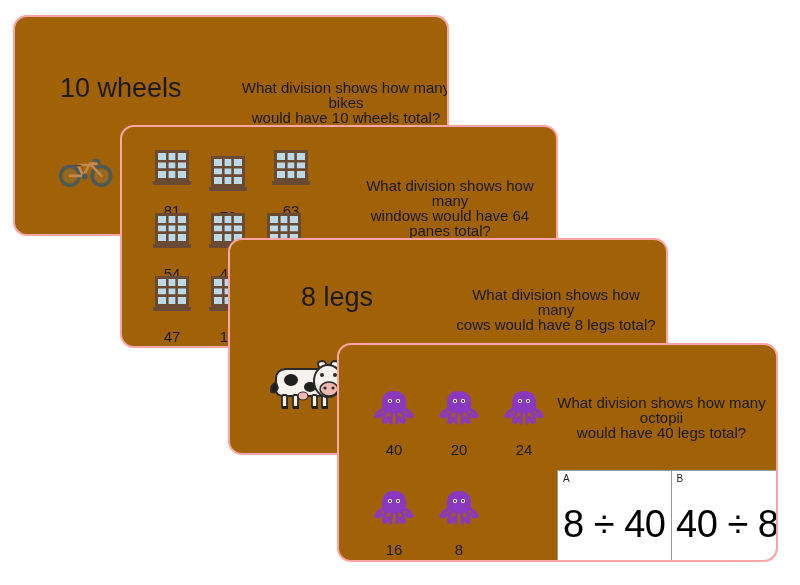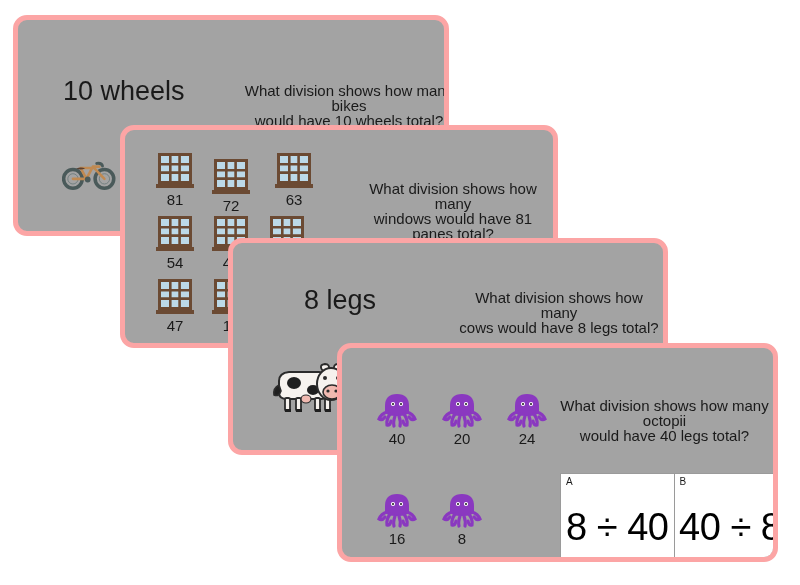--- a/index.html
+++ b/index.html
@@ -7,22 +7,22 @@
     width:800px;height:585px;
     background:#ffffff;
     font-family:"Liberation Sans", sans-serif;
     overflow:hidden;
     position:relative;
   }
   .stage{position:absolute;left:0;top:0;width:800px;height:585px;}
 
   .card{
     position:absolute;
-    background:#a3a3a3;
-    border:5px solid #fca5a5;
+    background:#a16207;
+    border:2px solid #fca5a5;
     border-radius:14px;
     box-sizing:border-box;
     overflow:hidden;
   }
 
   
   #card1{left:13px;  top:15px;  width:436px; height:221px;}
   #card2{left:120px; top:125px; width:438px; height:223px;}
   #card3{left:228px; top:238px; width:440px; height:217px;}
   #card4{left:337px; top:343px; width:441px; height:219px;}
@@ -47,21 +47,21 @@
 
   
   .cell{
     position:absolute;
     width:54px;
     text-align:center;
   }
   .cell .num{
     font-size:15px;
     color:#1a1a1a;
-    margin-top:1px;
+    margin-top:15px;
     line-height:16px;
   }
   .glyph{height:40px;display:flex;align-items:flex-end;justify-content:center;}
 
   
   .answers{
     position:absolute;
     display:flex;
     border:1px solid #9a9a9a;
     box-sizing:border-box;
@@ -121,21 +121,21 @@
           <circle cx="40" cy="30" r="4.5" fill="#4a5a5a"></circle>
         </svg>
       </div>
       <div class="num" style="visibility:hidden;">.</div>
     </div>
   </div>
 
   <div class="card" id="card2">
     <div class="prompt" style="left:228px;top:51px;width:200px;">
       <div>What division shows how many</div>
-      <div>windows would have 81 panes total?</div>
+      <div>windows would have 64 panes total?</div>
     </div>
 
     <div class="cell" style="left:23px;top:21px;">
       <div class="glyph">
         <svg width="40" height="40" viewBox="0 0 40 40">
           <rect x="3" y="2" width="34" height="31" fill="#6b4a33"></rect>
           <rect x="6" y="5" width="28" height="25" fill="#bcd9e8"></rect>
           <g stroke="#6b4a33" stroke-width="2.6">
             <line x1="15.3" y1="5" x2="15.3" y2="30"></line>
             <line x1="24.6" y1="5" x2="24.6" y2="30"></line>

